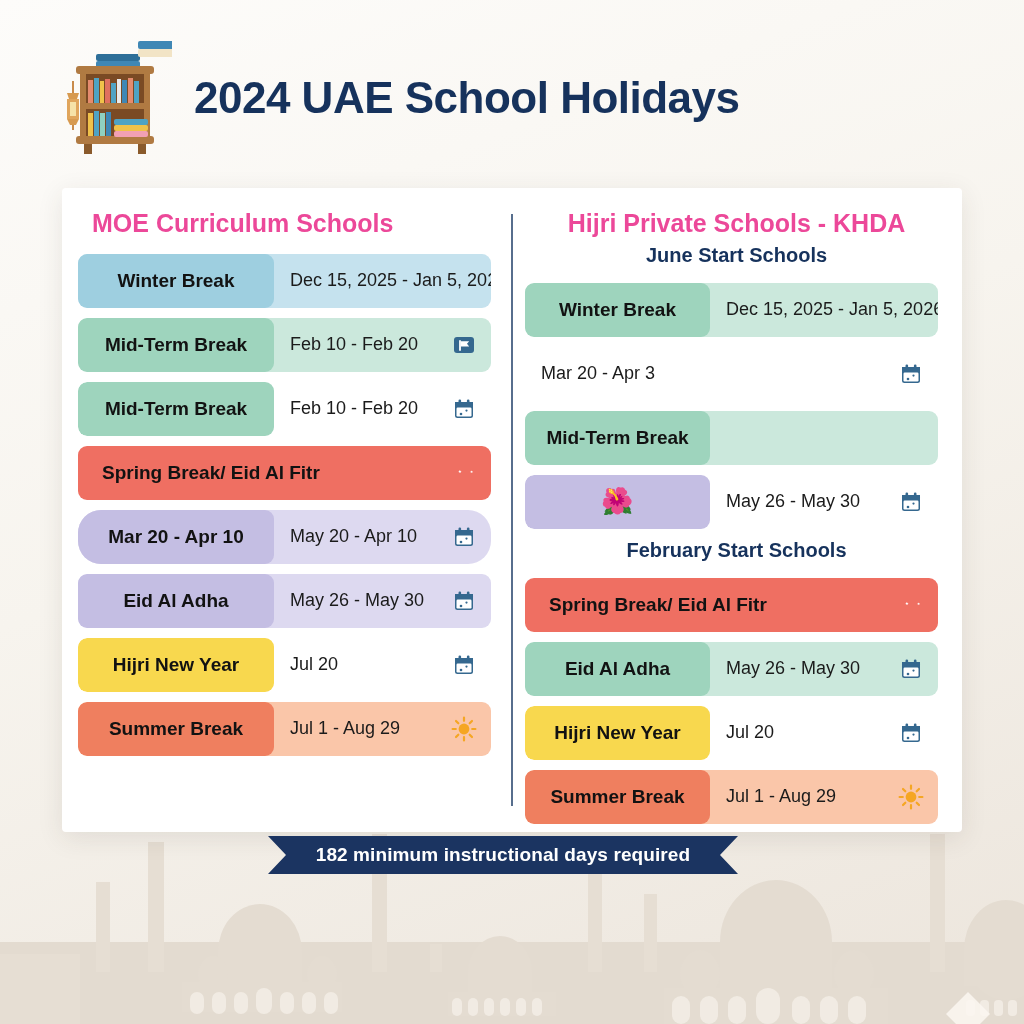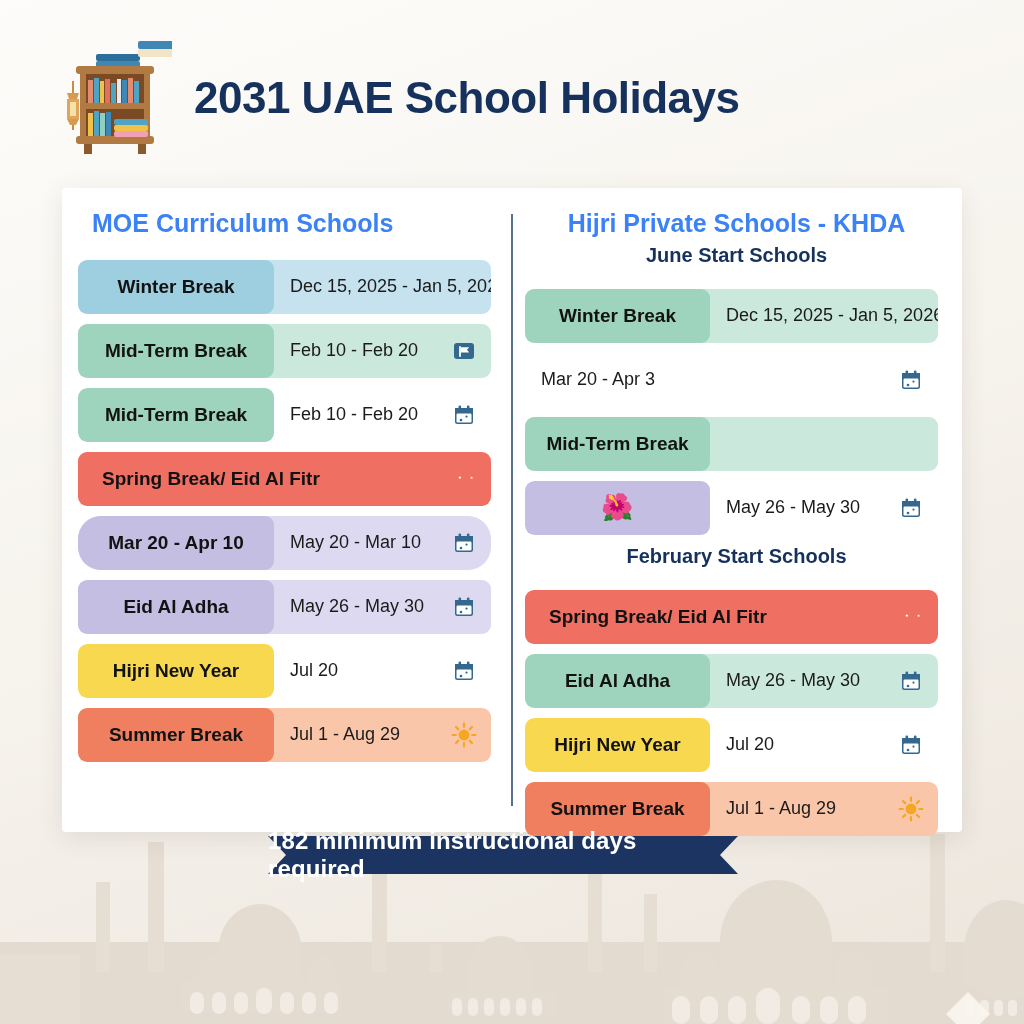--- a/index.html
+++ b/index.html
@@ -24,27 +24,27 @@
   .card{ position:absolute; left:62px; top:188px; width:900px; height:644px;
          background:#ffffff; border-radius:4px; z-index:2;
          box-shadow:0 6px 26px rgba(60,50,40,.10);
          display:flex; }
   .col{ position:relative; }
   .col-left{ width:449px; padding:22px 0 0 0; }
   .col-right{ width:451px; padding:22px 0 0 0; }
   .divider{ position:absolute; left:449px; top:26px; width:2px; height:592px;
             background:#3a5579; opacity:.85; z-index:4; }
 
-  .col-title{ text-align:center; font-size:25px; font-weight:bold; color:#3b82f6;
+  .col-title{ text-align:center; font-size:25px; font-weight:bold; color:#ec4899;
               line-height:1.1; }
   .col-left .col-title{ text-align:left; padding-left:30px; font-size:25px; }
   .sub-title{ text-align:center; font-size:20px; font-weight:bold; color:#16325c;
               margin-top:6px; }
 
-  .rows{ margin-top:22px; }
+  .rows{ margin-top:16px; }
 
   
   .row{ position:relative; height:54px; margin:0 auto 10px auto; border-radius:9px;
         display:flex; align-items:center; overflow:hidden; }
   .row.full{ }                       
   .row.split{ }                      
   .row.pill{ background:transparent;}
 
   .chip{ height:54px; display:flex; align-items:center; justify-content:center;
          border-radius:9px; flex:none; }
@@ -56,21 +56,21 @@
         display:flex; align-items:center; justify-content:center; }
 
   
   .row.full .chip{ background:transparent !important; }
   .row.full .chip-label{ padding-left:0; }
 
   
   .ribbon{ position:absolute; left:268px; top:836px; width:470px; height:38px; z-index:5; }
   .ribbon-text{ position:absolute; left:0; top:0; width:470px; height:38px;
                 display:flex; align-items:center; justify-content:center;
-                font-size:24px; font-weight:bold; color:#ffffff; letter-spacing:.1px; }
+                font-size:19px; font-weight:bold; color:#ffffff; letter-spacing:.1px; }
 </style>
 </head>
 <body>
 
 <svg id="skyline" viewBox="0 0 1024 200" preserveAspectRatio="none">
   <rect x="0" y="118" width="1024" height="82" fill="#e3dbd0"></rect>
   <rect x="0" y="130" width="80" height="70" fill="#e6ded3"></rect>
   <g fill="#e6ded3">
     <rect x="96" y="58" width="14" height="90"></rect>
       <rect x="148" y="18" width="16" height="130"></rect>
@@ -169,21 +169,21 @@
       <g>
         <rect x="20" y="48" width="2" height="12" fill="#c98b4b"></rect>
         <path d="M15 60 h12 l-2 6 h-8 z" fill="#d79a50"></path>
         <rect x="15" y="66" width="12" height="20" fill="#e0a55c"></rect>
         <rect x="18" y="69" width="6" height="14" fill="#f6e2a8"></rect>
         <path d="M15 86 h12 l-3 6 h-6 z" fill="#d79a50"></path>
         <rect x="20" y="92" width="2" height="5" fill="#c98b4b"></rect>
       </g>
     </svg>
   </div>
-  <div class="page-title">2031 UAE School Holidays</div>
+  <div class="page-title">2024 UAE School Holidays</div>
 </div>
 
 <div class="card">
   <div class="divider"></div>
 
   <div class="col col-left">
     <div class="col-title">MOE Curriculum Schools</div>
     <div class="rows" id="left-rows">
         <div class="row split" style="width: 413px; background: rgb(197, 226, 238); margin-left: 16px;">
           <div class="chip" style="width: 196px; background: rgb(158, 207, 224);">
@@ -240,21 +240,21 @@
                 <path d="M47.5 8l.9 2.2 2.4.2-1.8 1.5.6 2.3-2.1-1.3-2.1 1.3.6-2.3-1.8-1.5 2.4-.2z" fill="#ffffff"></path>
               </svg>
             </span>
           </div>
         </div>
         <div class="row split" style="width: 413px; background: rgb(221, 217, 240); margin-left: 16px; border-radius: 23px;">
           <div class="chip" style="width: 196px; background: rgb(196, 190, 227);">
             <span class="chip-label">Mar 20 - Apr 10</span>
           </div>
           <div class="tail">
-            <span class="date" style="padding-left: 16px;">May 20 - Mar 10</span>
+            <span class="date" style="padding-left: 16px;">May 20 - Apr 10</span>
             <span class="ico">
               <svg viewBox="0 0 24 24" width="24" height="24">
                 <rect x="3" y="5" width="18" height="16" rx="2.5" fill="#35688f"></rect>
                 <rect x="3" y="5" width="18" height="4" fill="#35688f"></rect>
                 <rect x="4.5" y="10.5" width="15" height="9" rx="1.2" fill="#ffffff"></rect>
                 <rect x="6.5" y="2.5" width="2.6" height="4" rx="1.2" fill="#35688f"></rect>
                 <rect x="14.9" y="2.5" width="2.6" height="4" rx="1.2" fill="#35688f"></rect>
                 <circle cx="9" cy="17" r="1.3" fill="#35688f"></circle>
                 <circle cx="14.5" cy="13.6" r="1.1" fill="#35688f"></circle>
               </svg>

